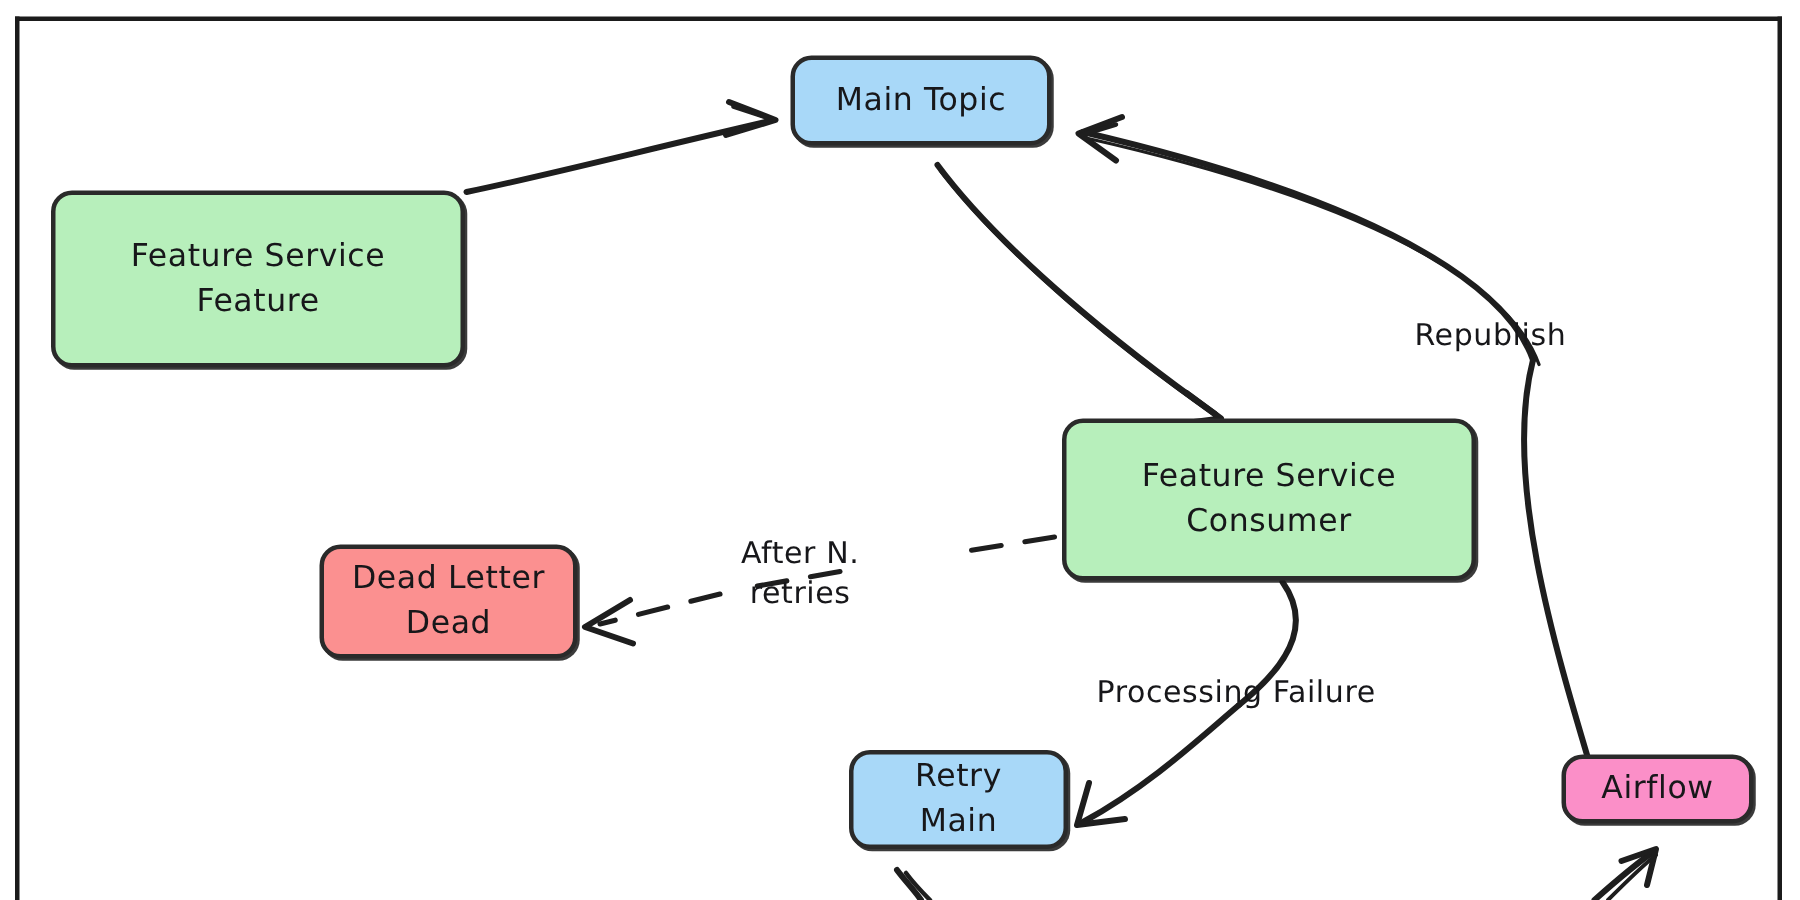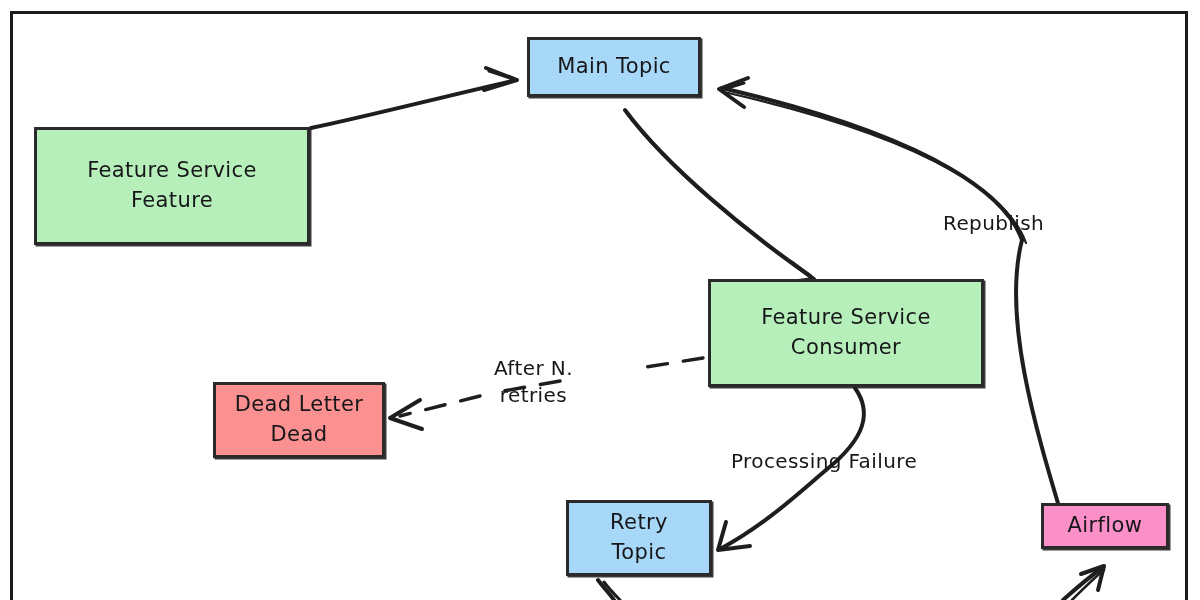--- a/index.html
+++ b/index.html
@@ -29,21 +29,21 @@
     position: absolute;
     left: 0;
     top: 0;
     width: 1200px;
     height: 600px;
     overflow: visible;
   }
   .node {
     position: absolute;
     border: 3.5px solid #2a2a2a;
-    border-radius: 0;
+    border-radius: 14px;
     box-sizing: border-box;
     display: flex;
     flex-direction: column;
     align-items: center;
     justify-content: center;
     text-align: center;
     color: #17171a;
     font-size: 21px;
     line-height: 1.42;
     letter-spacing: 0.4px;
@@ -123,28 +123,28 @@
   <div class="node" id="node-feature-service-producer" style="left:34px; top:127px; width:276px; height:118px; background:#b7efbb;">
     <span>Feature Service</span>
     <span>Feature</span>
   </div>
 
   <div class="node" id="node-feature-service-consumer" style="left:708px; top:279px; width:276px; height:108px; background:#b7efbb;">
     <span>Feature Service</span>
     <span>Consumer</span>
   </div>
 
-  <div class="node" id="node-dead-letter-queue" style="left:213px; top:382px; width:172px; height:76px; background:#fb9090;">
+  <div class="node" id="node-dead-letter-queue" style="left:213px; top:363px; width:172px; height:76px; background:#fb9090;">
     <span>Dead Letter</span>
     <span>Dead</span>
   </div>
 
-  <div class="node" id="node-retry-topic" style="left:566px; top:500px; width:146px; height:76px; background:#a8d8f8;">
+  <div class="node" id="node-retry-topic" style="left:566px; top:500px; width:146px; height:66px; background:#a8d8f8;">
     <span>Retry</span>
-    <span>Topic</span>
+    <span>Main</span>
   </div>
 
   <div class="node" id="node-airflow" style="left:1041px; top:503px; width:128px; height:46px; background:#fb8fc8;">
     <span>Airflow</span>
   </div>
 
   <div class="edge-label" style="left:731px; top:448px;">
     <span>Processing Failure</span>
   </div>
 

